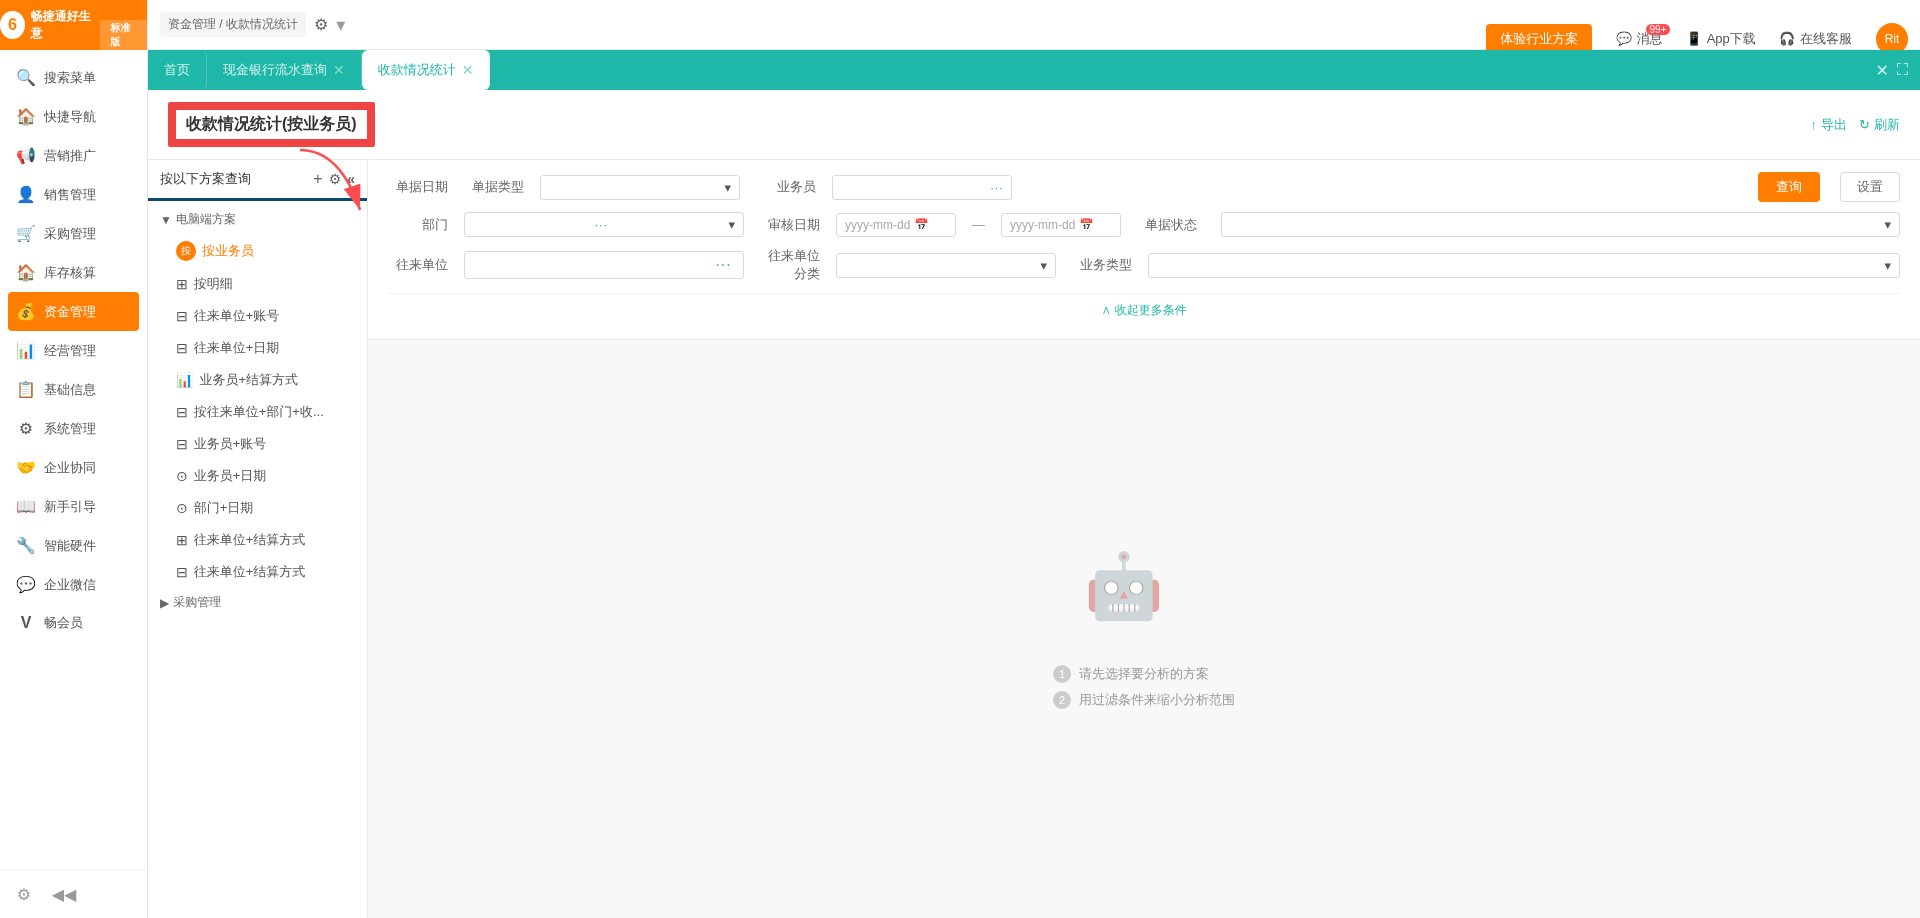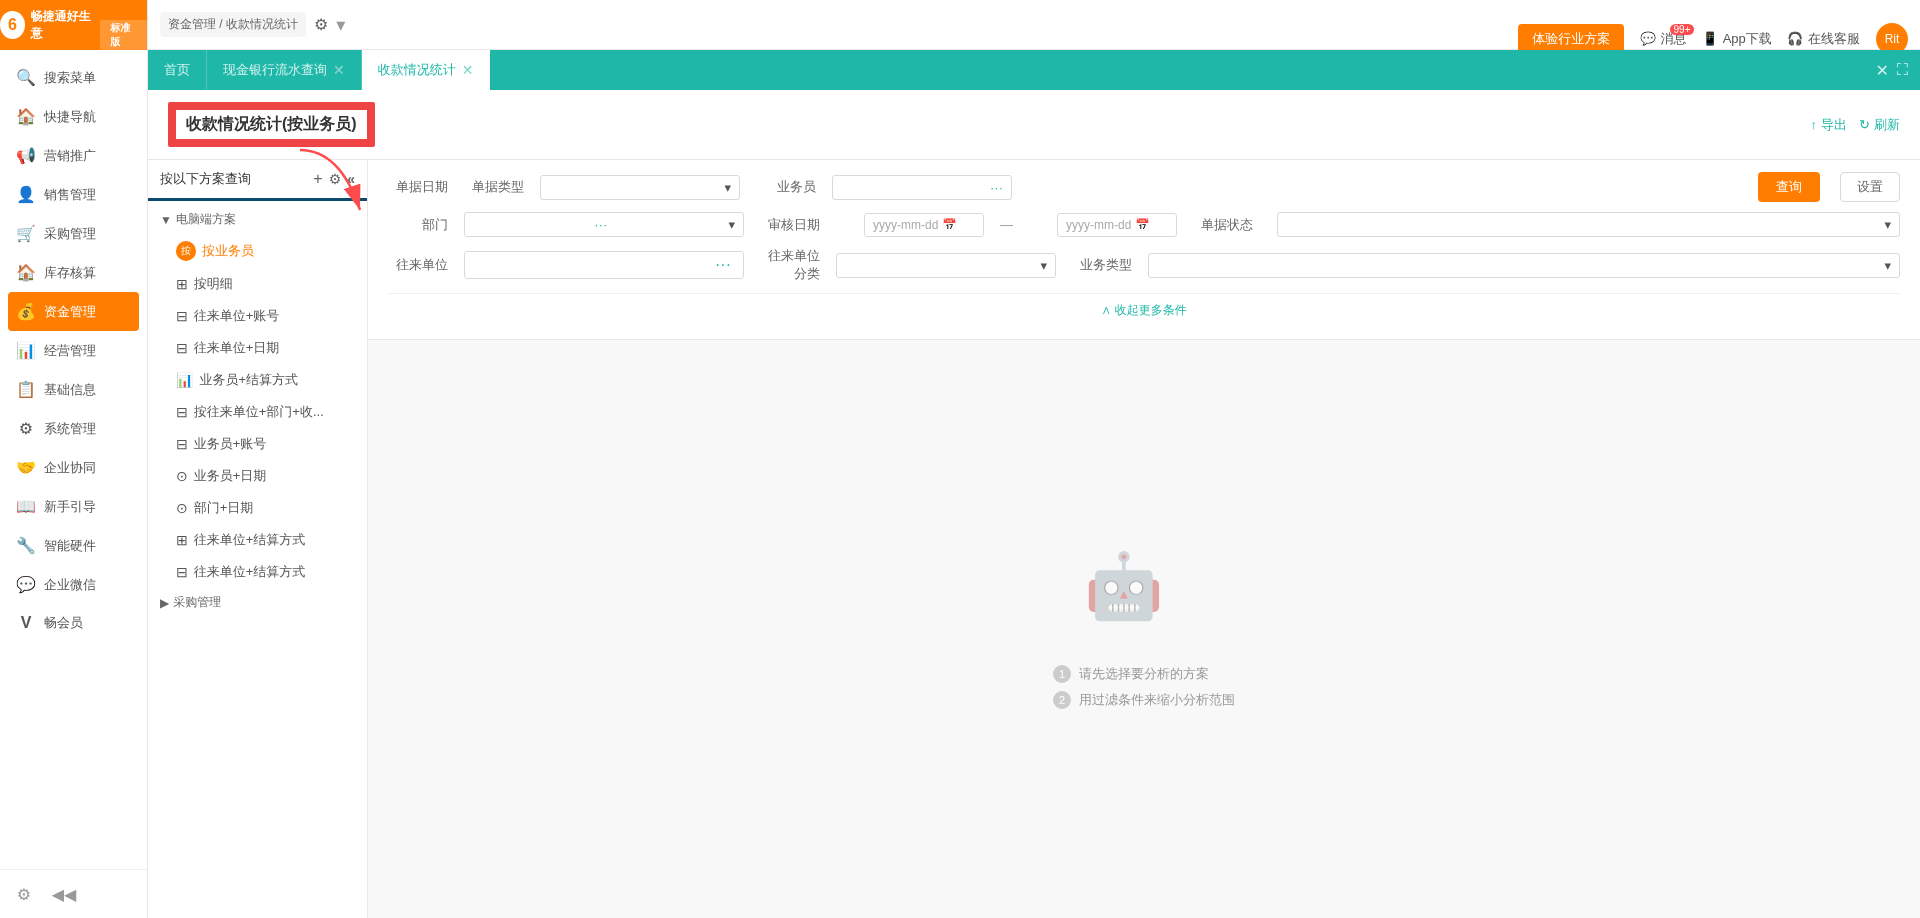--- a/index.html
+++ b/index.html
@@ -102,21 +102,21 @@
       gap: 4px;
       background: #f5f5f5;
       border-radius: 4px;
       padding: 4px 8px;
       font-size: 12px;
       color: #666;
     }
     .top-header-right {
       display: flex;
       align-items: center;
-      gap: 16px;
+      gap: 24px;
       font-size: 13px;
       color: #555;
       margin-top: 28px;
     }
     .badge-btn {
       position: relative;
       display: flex;
       align-items: center;
       gap: 4px;
       cursor: pointer;
@@ -156,20 +156,21 @@
       height: 40px;
       display: flex;
       align-items: center;
       gap: 6px;
       padding: 0 16px;
       cursor: pointer;
       color: rgba(255,255,255,0.8);
       font-size: 13px;
       white-space: nowrap;
       border-right: 1px solid rgba(255,255,255,0.2);
+      border-radius: 6px;
     }
     .tab-item.home { padding: 0 16px; }
     .tab-item.active {
       background: #fff;
       color: #1fb8a8;
       font-weight: 500;
     }
     .tab-close {
       font-size: 14px;
       line-height: 1;
@@ -365,21 +366,20 @@
     .date-field {
       border: 1px solid #d9d9d9;
       border-radius: 3px;
       padding: 4px 8px;
       font-size: 12px;
       color: #aaa;
       display: flex;
       align-items: center;
       gap: 4px;
       min-width: 120px;
-      margin-left: 28px;
     }
     .collapse-bar {
       text-align: center;
       padding: 8px;
       color: #1fb8a8;
       cursor: pointer;
       font-size: 12px;
       border-top: 1px solid #f0f0f0;
       margin-top: 8px;
     }

